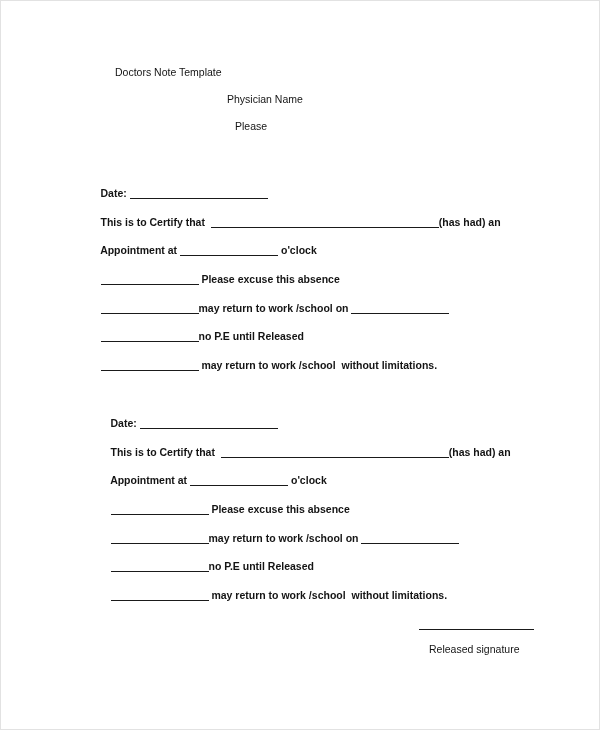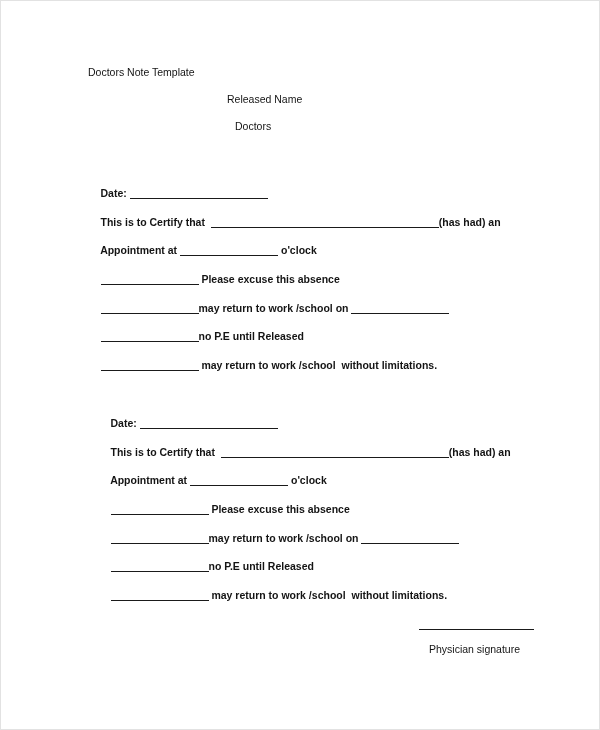--- a/index.html
+++ b/index.html
@@ -30,21 +30,21 @@
     left: 0;
     top: 58px;
     width: 600px;
   }
   .header-line {
     font-size: 10.5px;
     line-height: 27px;
     color: #141414;
     white-space: pre;
   }
-  .h-title   { padding-left: 87px; }
+  .h-title   { padding-left: 114px; }
   .h-hosp    { padding-left: 226px; }
   .h-addr    { padding-left: 234px; }
 
   
   .block {
     position: absolute;
     font-size: 10.5px;
     color: #141414;
   }
   #block-one { left: 82px;  top: 168px; }
@@ -92,22 +92,22 @@
     white-space: pre;
   }
 </style>
 </head>
 <body>
 
 <div class="page">
 
   <div class="header">
     <div class="header-line h-title">Doctors Note Template</div>
-    <div class="header-line h-hosp">Released Name</div>
-    <div class="header-line h-addr">Doctors</div>
+    <div class="header-line h-hosp">Physician Name</div>
+    <div class="header-line h-addr">Please</div>
   </div>
 
   <div class="block" id="block-one">
 
     <div class="form-row">
       <span class="lbl">Date: </span><span class="blank bl-date"></span>
     </div>
 
     <div class="form-row">
       <span class="lbl">This is to Certify that  </span><span class="blank bl-certify"></span><span class="lbl">(has had) an</span>
@@ -162,16 +162,16 @@
     </div>
 
     <div class="form-row">
       <span class="blank bl-lead"></span><span class="lbl"> may return to work /school  without limitations.</span>
     </div>
 
   </div>
 
   <div class="signature">
     <div class="sig-rule"></div>
-    <div class="sig-label">Physician signature</div>
+    <div class="sig-label">Released signature</div>
   </div>
 
 </div>
 
 </body></html>

